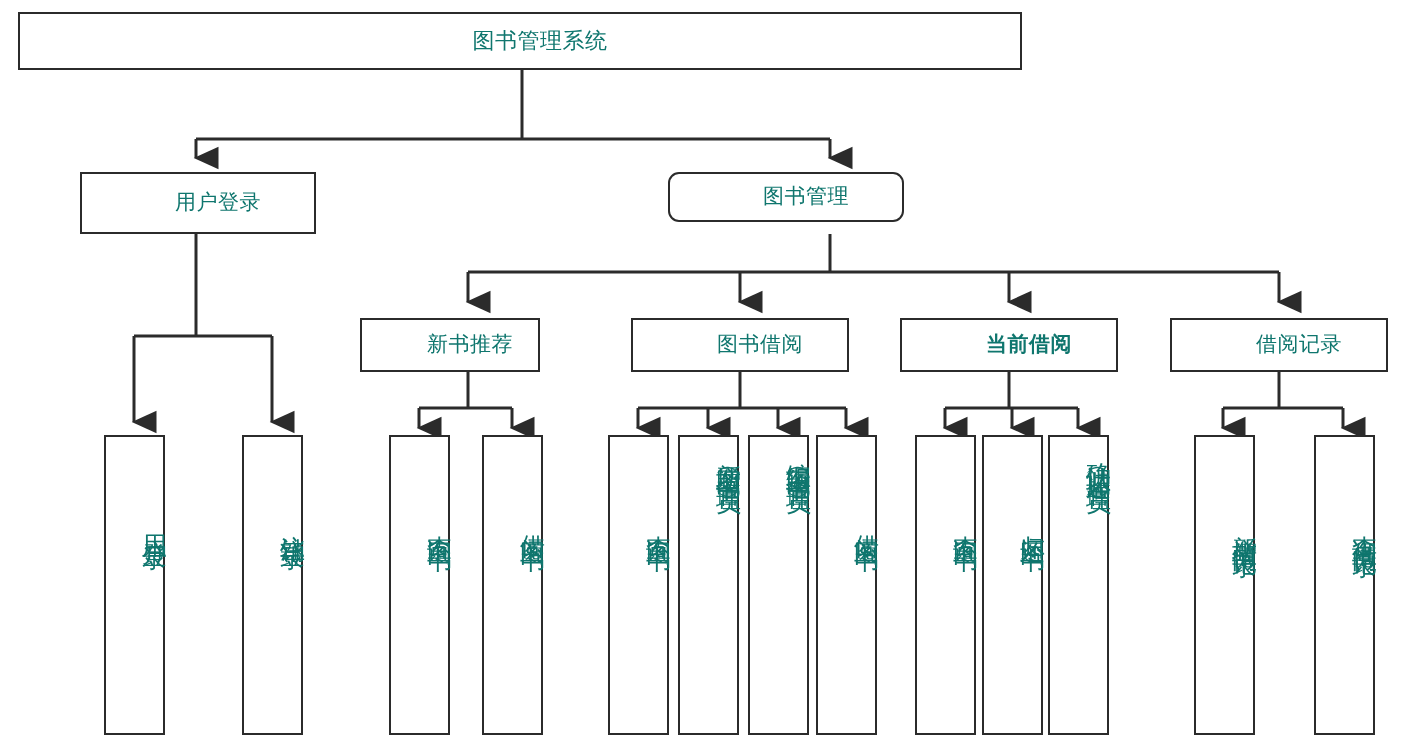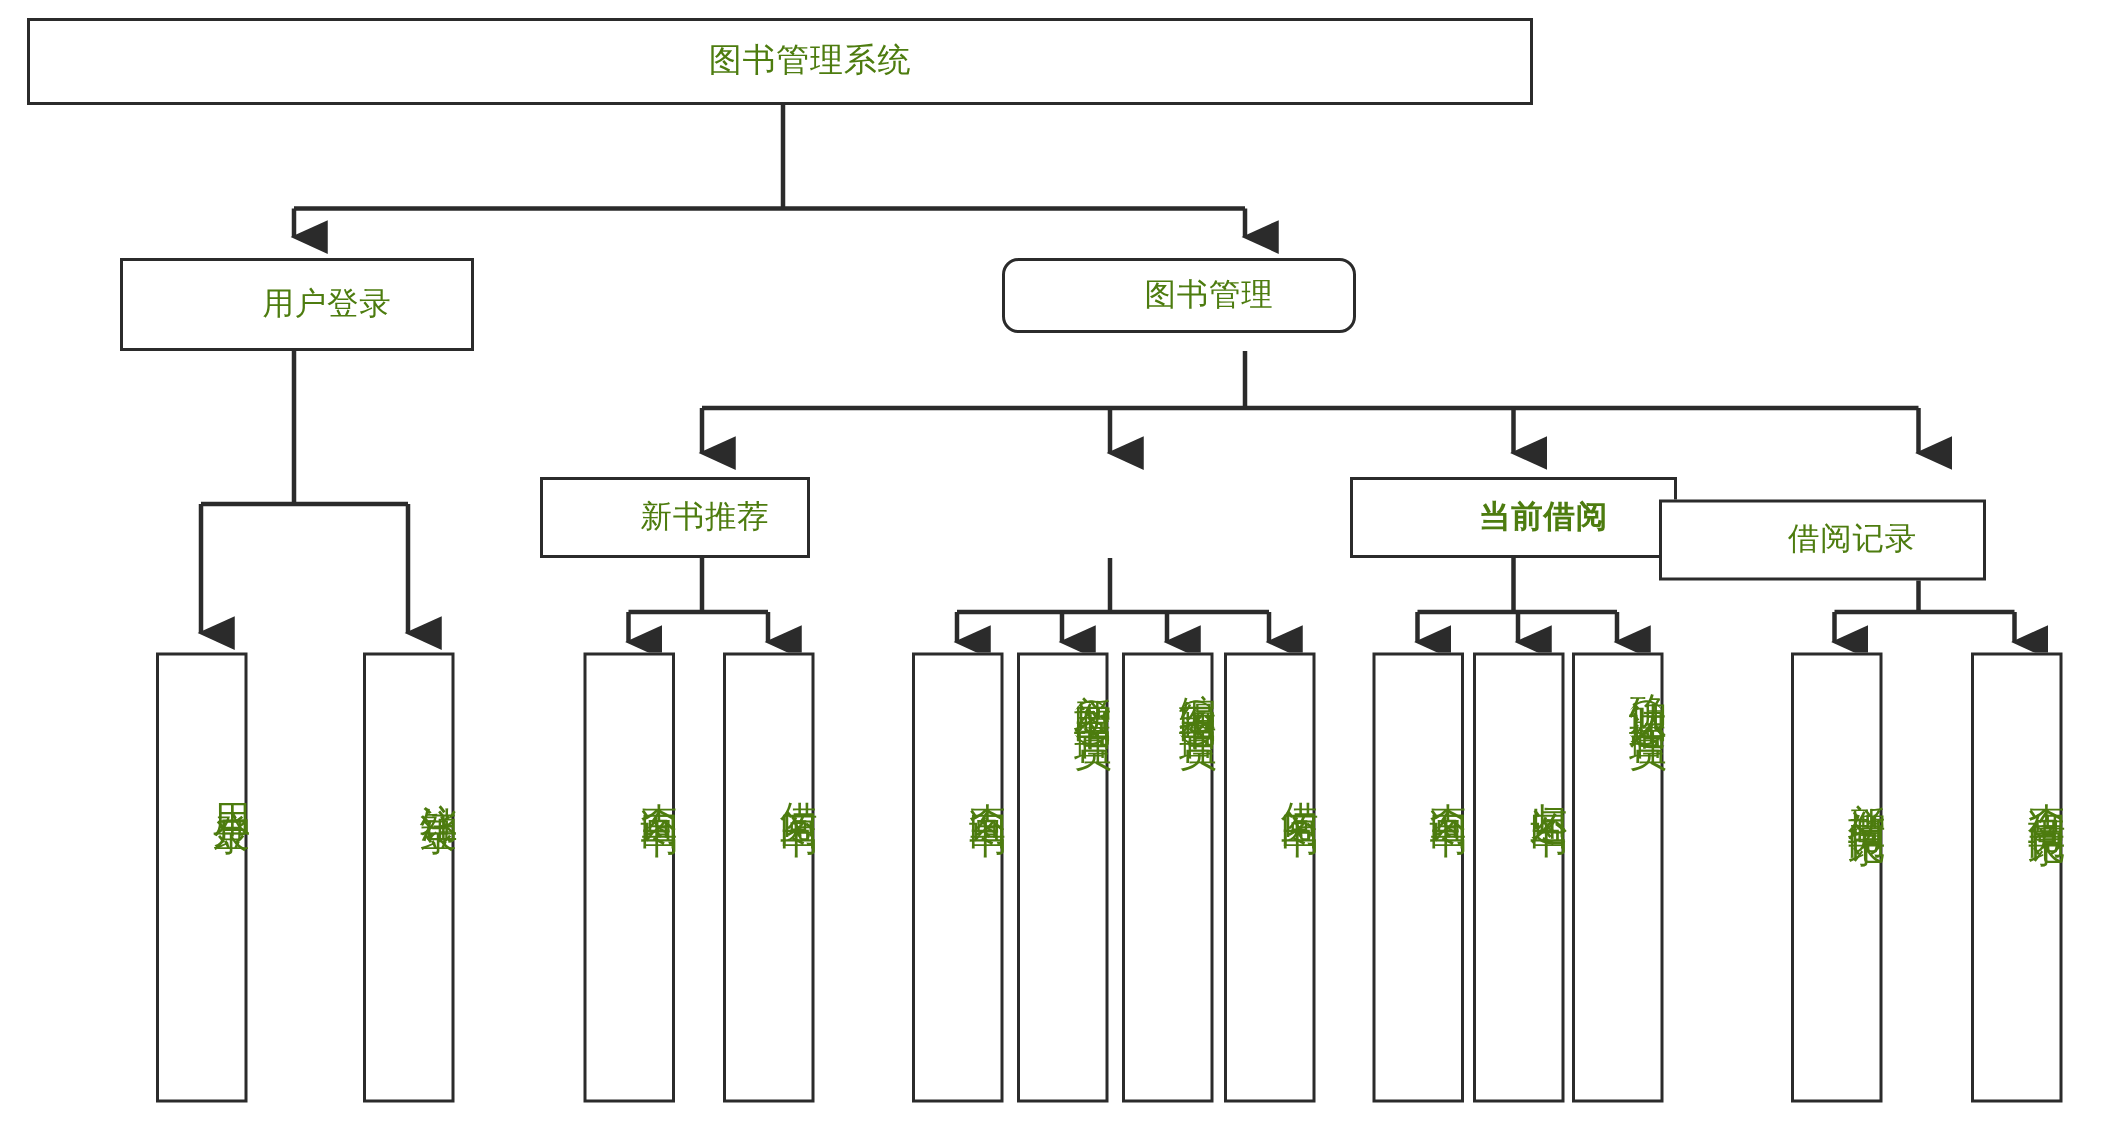--- a/index.html
+++ b/index.html
@@ -19,21 +19,21 @@
     pointer-events:none;
   }
   .node{
     position:absolute;
     box-sizing:border-box;
     background:#ffffff;
     border:2.5px solid #2b2b2b;
     display:flex;
     align-items:center;
     justify-content:center;
-    color:#4d7c0f;
+    color:#0f766e;
     padding-left:40px;
   }
   .node .label{
     display:block;
     text-align:center;
     line-height:1.02;
     white-space:nowrap;
   }
   
   .node.horiz .label{
@@ -131,24 +131,27 @@
   <div class="node horiz" style="left:80px;top:172px;width:236px;height:62px;">
     <span class="label">用户登录</span>
   </div>
   <div class="node horiz" style="left:668px;top:172px;width:236px;height:50px;border-radius:11px;">
     <span class="label">图书管理</span>
   </div>
 
   <div class="node horiz" style="left:360px;top:318px;width:180px;height:54px;">
     <span class="label">新书推荐</span>
   </div>
+  <div class="node horiz" style="left:631px;top:318px;width:218px;height:54px;">
+    <span class="label">图书借阅</span>
+  </div>
   <div class="node horiz" style="left:900px;top:318px;width:218px;height:54px;font-weight:bold;">
     <span class="label">当前借阅</span>
   </div>
-  <div class="node horiz" style="left:1106px;top:318px;width:218px;height:54px;margin-top:15px;">
+  <div class="node horiz" style="left:1170px;top:318px;width:218px;height:54px;">
     <span class="label">借阅记录</span>
   </div>
 
   <div class="node vert mid" style="left:104px;top:435px;width:61px;height:300px;">
     <span class="label">用户登录</span>
   </div>
   <div class="node vert mid" style="left:242px;top:435px;width:61px;height:300px;">
     <span class="label">注销登录</span>
   </div>
 

